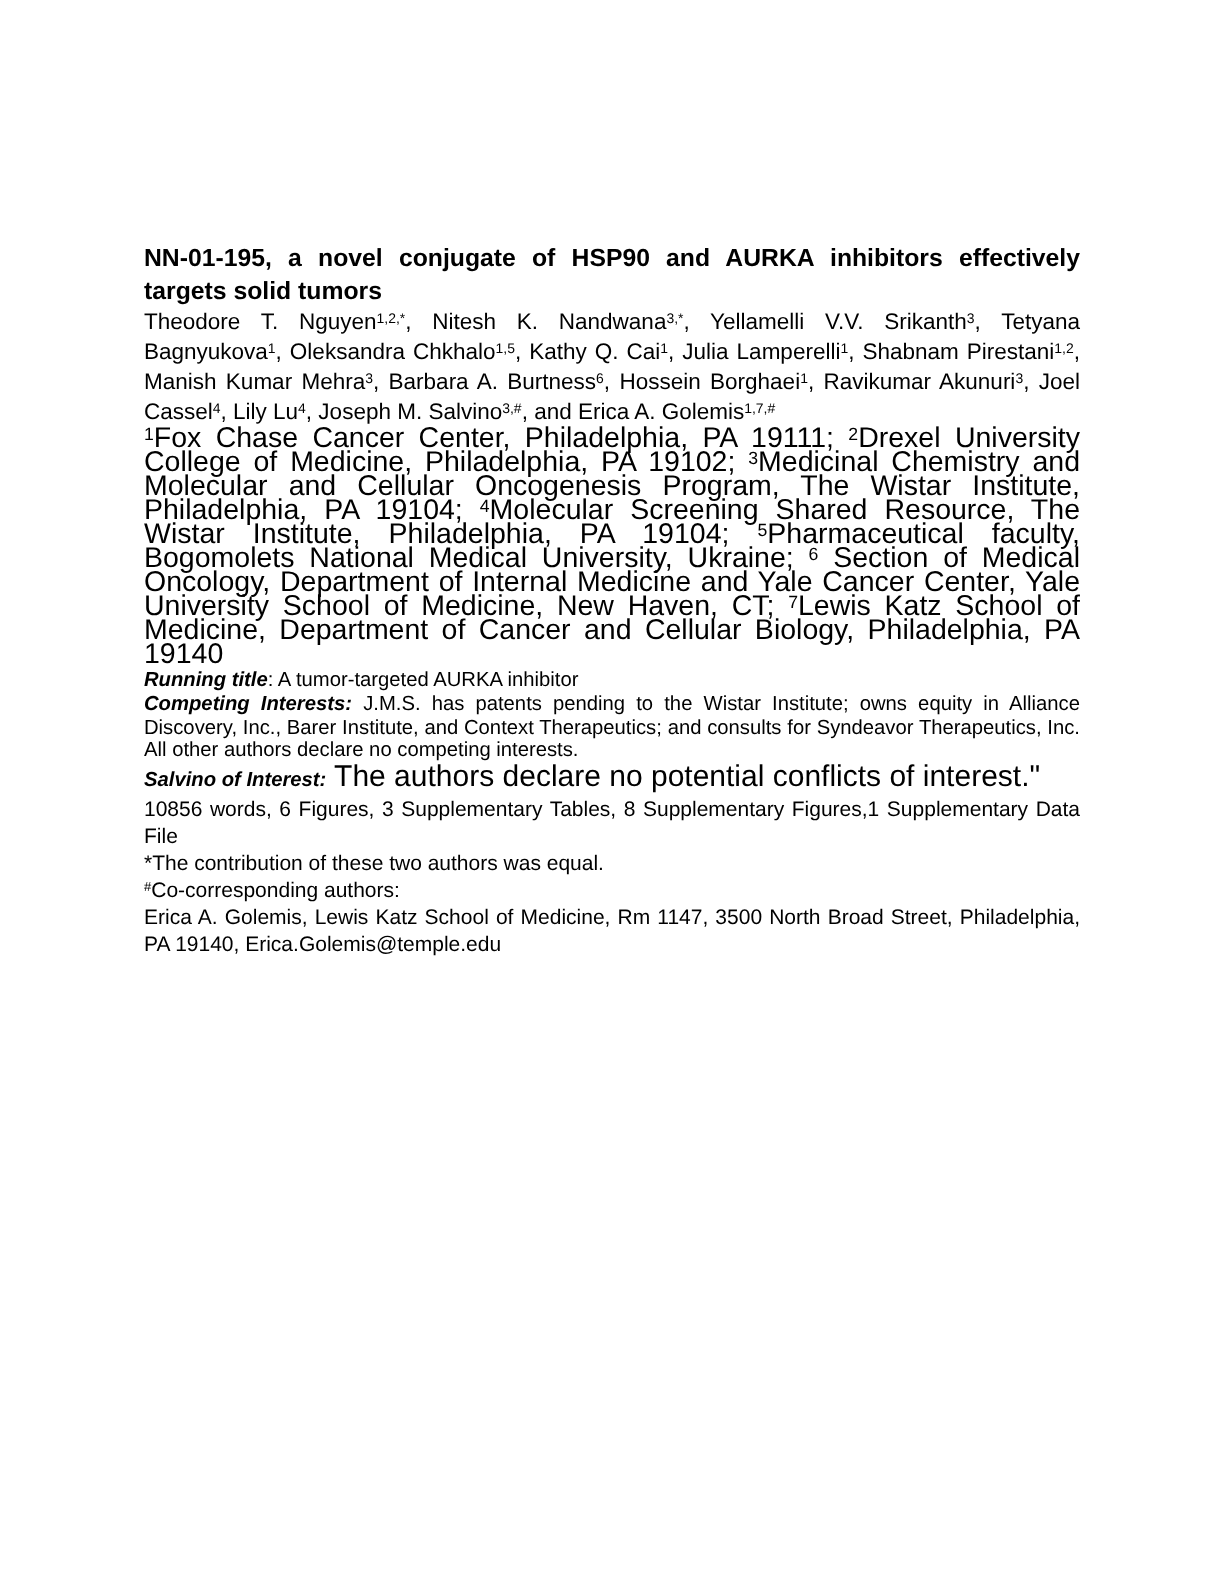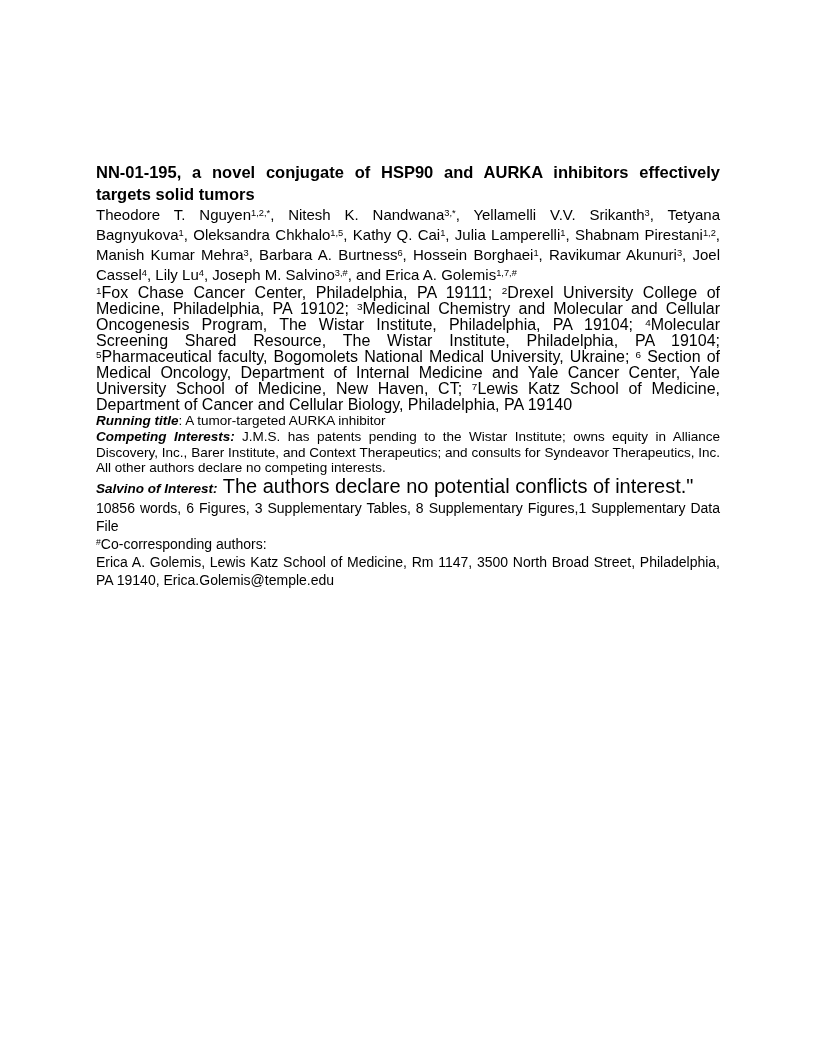--- a/index.html
+++ b/index.html
@@ -36,21 +36,21 @@
     letter-spacing: 0;
   }
   .authors {
     margin-top: 13px;
     font-size: 15px;
     line-height: 20px;
     text-align: justify;
   }
   .affiliations {
     margin-top: 11px;
-    font-size: 16px;
+    font-size: 19px;
     line-height: 16px;
     text-align: justify;
   }
   .running-title {
     margin-top: 36px;
     font-size: 13.5px;
     line-height: 16px;
   }
   .competing {
     margin-top: 13px;
@@ -112,20 +112,21 @@
   <p class="affiliations"><sup>1</sup>Fox Chase Cancer Center, Philadelphia, PA 19111; <sup>2</sup>Drexel University College of Medicine, Philadelphia, PA 19102; <sup>3</sup>Medicinal Chemistry and Molecular and Cellular Oncogenesis Program, The Wistar Institute, Philadelphia, PA 19104; <sup>4</sup>Molecular Screening Shared Resource, The Wistar Institute, Philadelphia, PA 19104; <sup>5</sup>Pharmaceutical faculty, Bogomolets National Medical University, Ukraine; <sup>6</sup> Section of Medical Oncology, Department of Internal Medicine and Yale Cancer Center, Yale University School of Medicine, New Haven, CT; <sup>7</sup>Lewis Katz School of Medicine, Department of Cancer and Cellular Biology, Philadelphia, PA 19140</p>
 
   <p class="running-title"><b class="inline-label">Running title</b><span>: A tumor-targeted AURKA inhibitor</span></p>
 
   <p class="competing"><b class="inline-label">Competing Interests:</b><span> J.M.S. has patents pending to the Wistar Institute; owns equity in Alliance Discovery, Inc., Barer Institute, and Context Therapeutics; and consults for Syndeavor Therapeutics, Inc. All other authors declare no competing interests.</span></p>
 
   <p class="conflict"><b class="inline-label">Salvino of Interest:</b><span class="conflict-text"> The authors declare no potential conflicts of interest."</span></p>
 
   <p class="stats">10856 words, 6 Figures, 3 Supplementary Tables, 8 Supplementary Figures,1 Supplementary Data File</p>
 
+  <p class="fn-equal">*The contribution of these two authors was equal.</p>
 
   <p class="fn-co"><sup>#</sup>Co-corresponding authors:</p>
 
 
   <p class="addr addr-2">Erica A. Golemis, Lewis Katz School of Medicine, Rm 1147, 3500 North Broad Street, Philadelphia, PA 19140, Erica.Golemis@temple.edu</p>
 
   <div class="page-number">1</div>
 
 </div>
 

